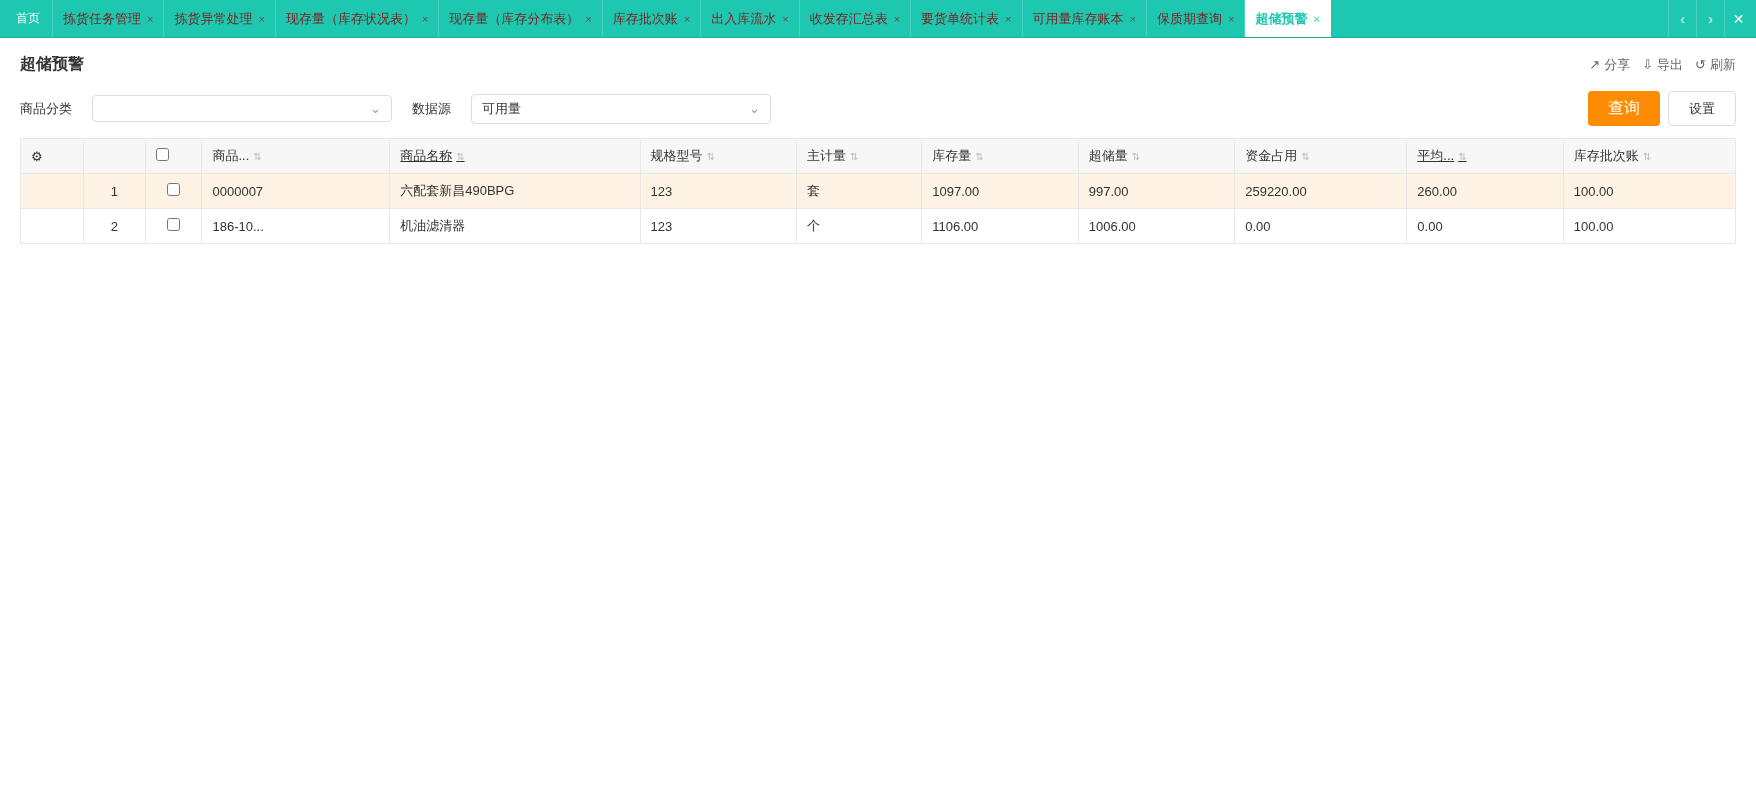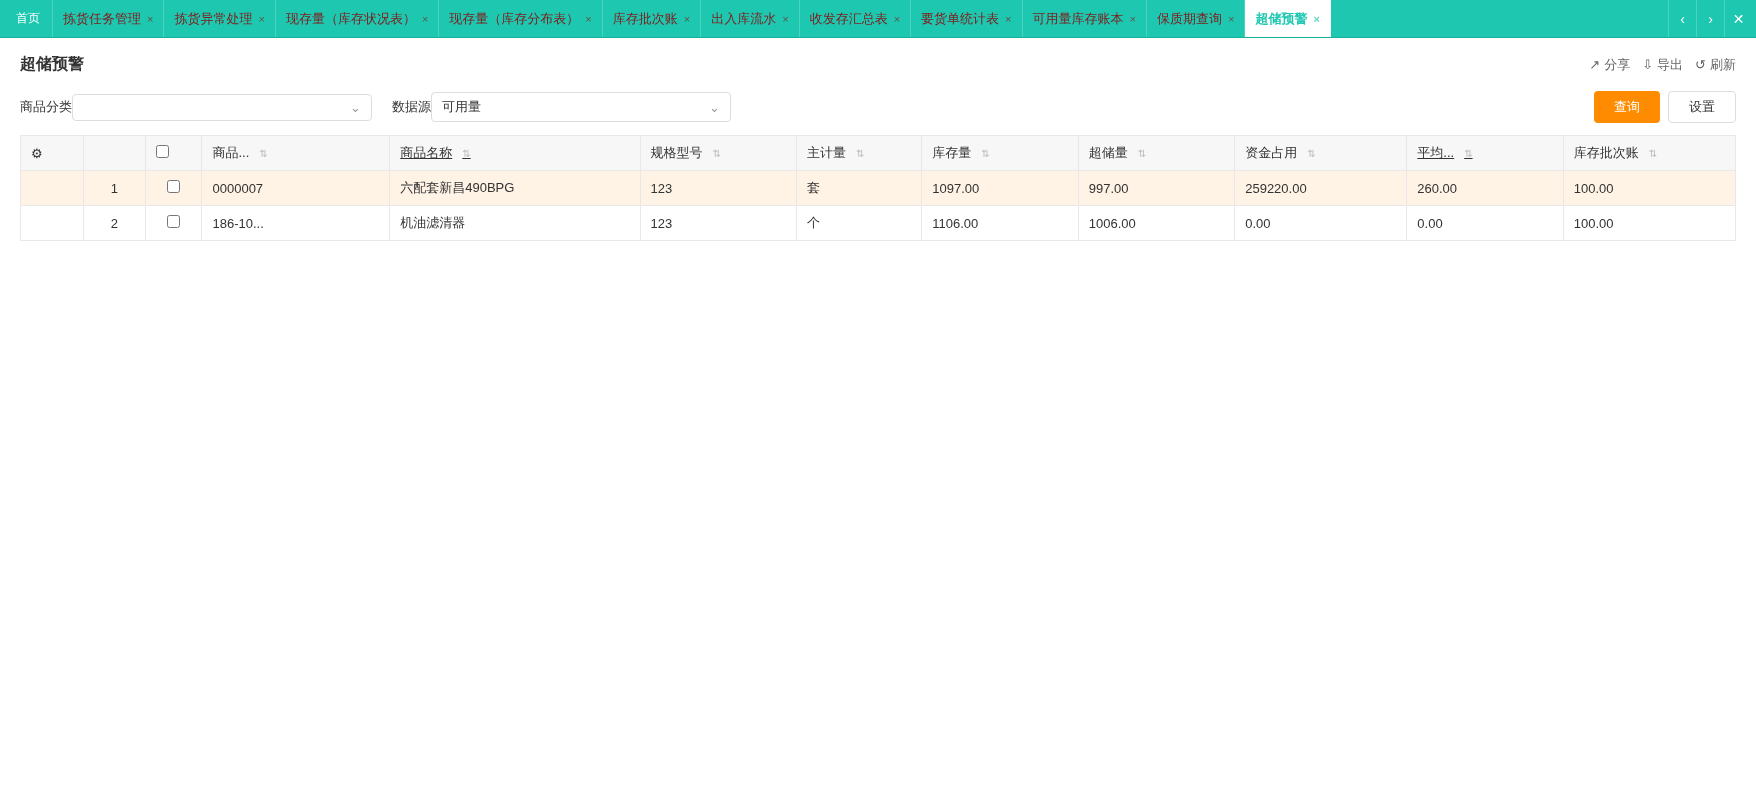--- a/index.html
+++ b/index.html
@@ -100,21 +100,21 @@
     .filter-row {
       display: flex;
       align-items: center;
       gap: 20px;
       margin-bottom: 12px;
       flex-wrap: wrap;
     }
     .filter-item {
       display: flex;
       align-items: center;
-      gap: 0;
+      gap: 20px;
     }
     .filter-label {
       color: #333;
       font-size: 13px;
       white-space: nowrap;
     }
     .filter-select {
       display: flex;
       align-items: center;
       border: 1px solid #ddd;
@@ -133,21 +133,21 @@
       display: flex;
       gap: 8px;
     }
     .btn-query {
       background: #ff8c00;
       color: #fff;
       border: none;
       border-radius: 4px;
       padding: 7px 20px;
       cursor: pointer;
-      font-size: 13px;
+      font-size: 16px;
     }
     .btn-settings {
       background: #fff;
       color: #333;
       border: 1px solid #ddd;
       border-radius: 4px;
       padding: 6px 20px;
       cursor: pointer;
       font-size: 13px;
     }
@@ -175,21 +175,21 @@
     .data-table tr.row-highlight td {
       background: #fff3e6;
     }
     .data-table tr:not(.row-highlight) td {
       background: #fff;
     }
     .data-table th.sort-th {
       cursor: pointer;
     }
     .sort-icon { color: #bbb; font-size: 10px; margin-left: 2px; }
-    .th-inner { display: flex; align-items: center; gap: 8px; }
+    .th-inner { display: flex; align-items: center; gap: 2px; }
     .row-num { text-align: center; color: #666; }
     .gear-cell { text-align: center; }
     .checkbox-cell { text-align: center; }
 
     input[type="checkbox"] { cursor: pointer; }
 
     .col-settings { width: 40px; }
     .col-num { width: 40px; }
     .col-cb { width: 36px; }
     .col-code { width: 120px; }

